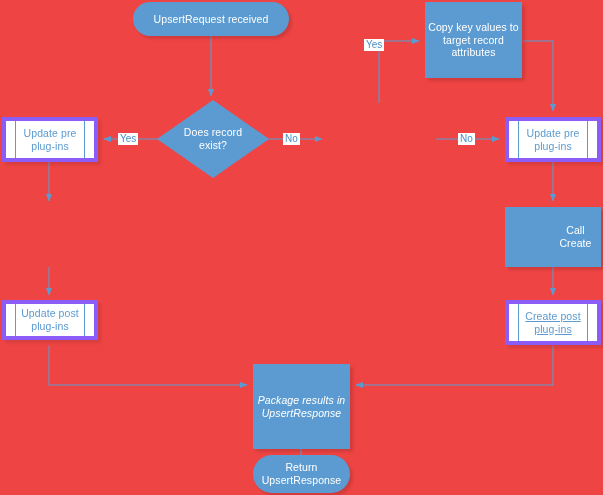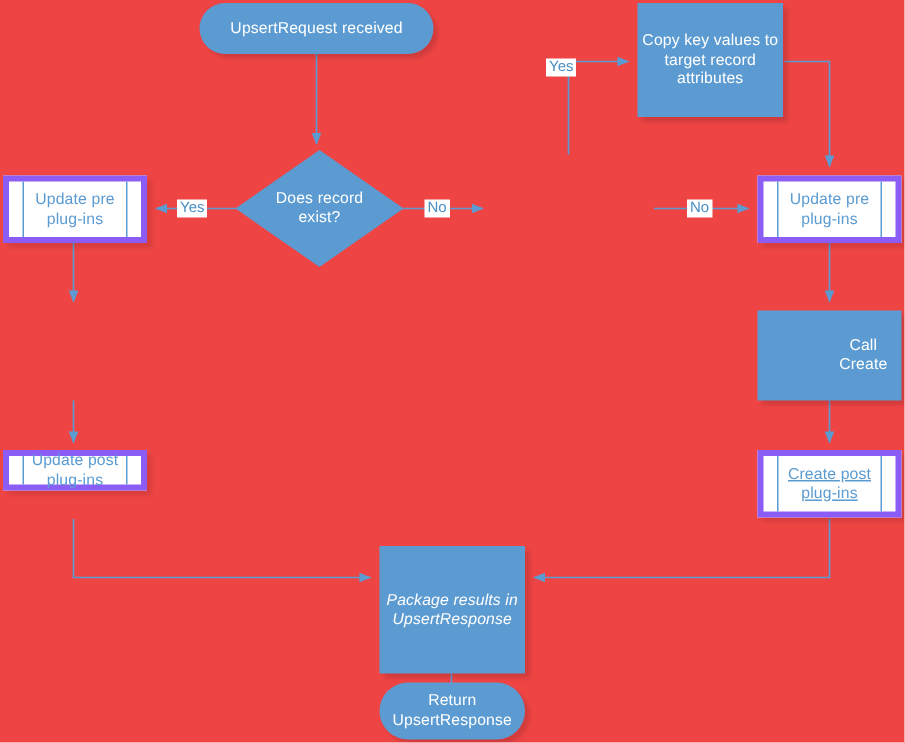--- a/index.html
+++ b/index.html
@@ -166,21 +166,21 @@
       <span>Update pre</span><br>
       <span>plug-ins</span>
     </span>
   </div>
 
 
   <div class="node filled" style="left:505px; top:207px; width:96px; height:60px;padding-left:45px;">
     <span class="lbl">Call Create</span>
   </div>
 
-  <div class="node predef" style="left:2px; top:300px; width:96px; height:27px;">
+  <div class="node predef" style="left:2px; top:300px; width:96px; height:40px;">
     <span class="lbl">
       <span>Update post</span><br>
       <span>plug-ins</span>
     </span>
   </div>
 
   <div class="node predef" style="left:505px; top:300px; width:96px; height:45px;text-decoration:underline;">
     <span class="lbl">
       <span>Create post</span><br>
       <span>plug-ins</span>

